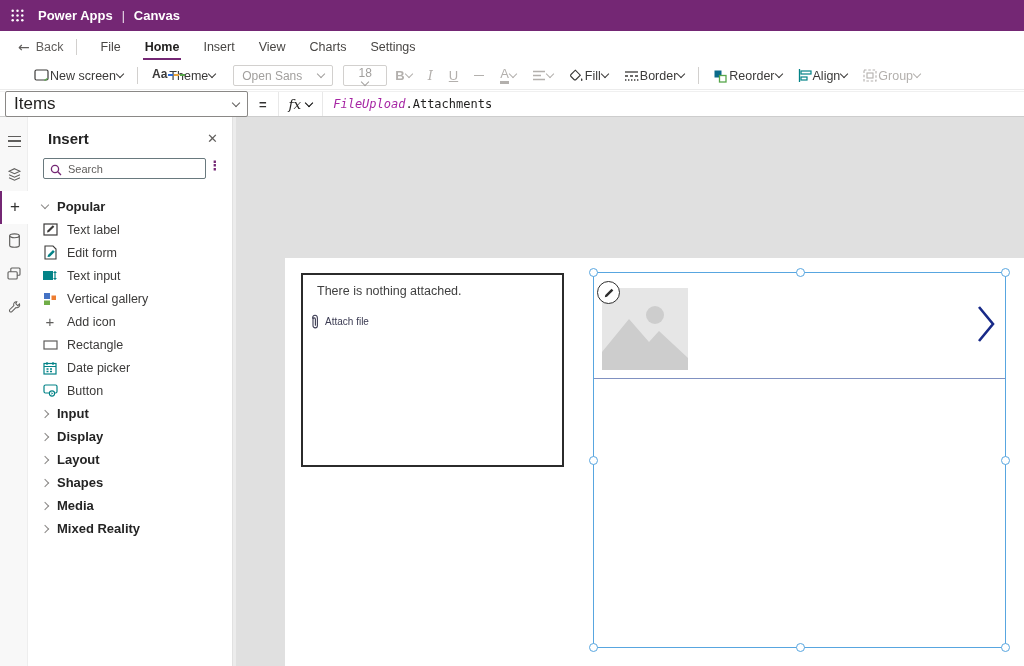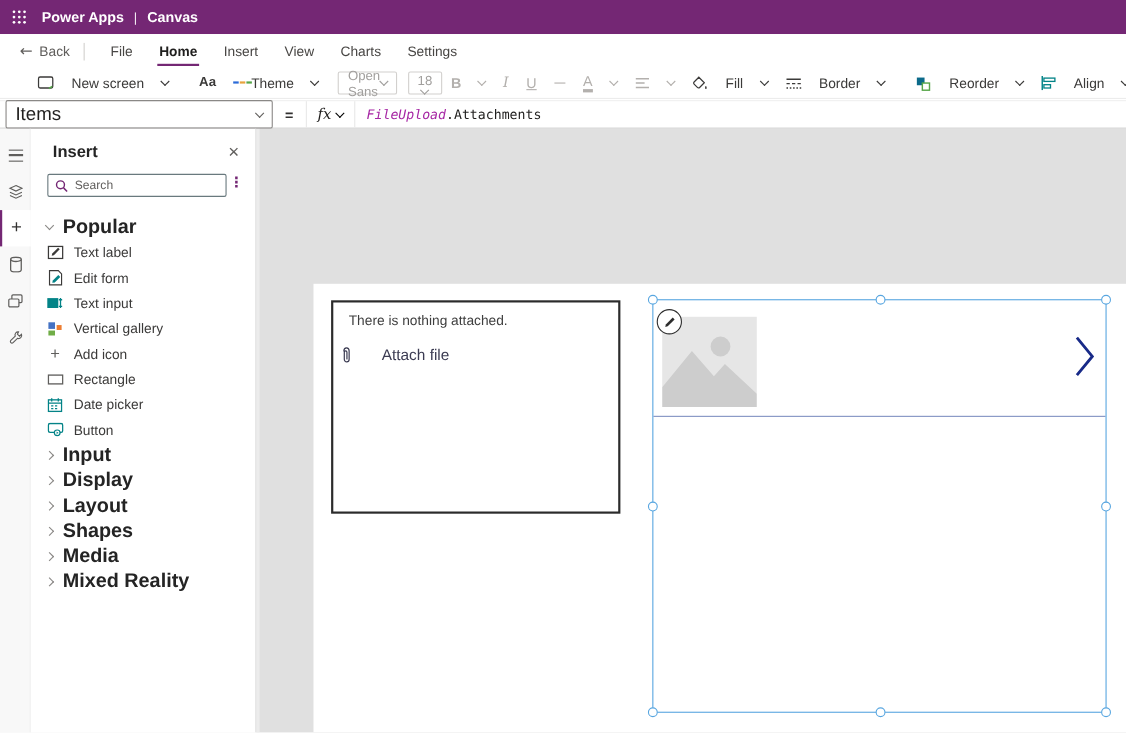--- a/index.html
+++ b/index.html
@@ -20,21 +20,21 @@
   .back{display:flex;align-items:center;gap:6px;margin-left:18px;cursor:pointer;color:#605e5c;}
   .back .arrow{font-family:"DejaVu Sans",sans-serif;font-size:14px;line-height:1;}
   .vdiv{width:1px;height:16px;background:#d2d0ce;margin:0 12px;}
   .menu-item{padding:6px 12px;cursor:pointer;position:relative;}
   .menu-item.active{color:#201f1e;font-weight:700;}
   .menu-item.active::after{content:"";position:absolute;left:10px;right:10px;bottom:0;height:2px;background:#742774;}
 
   
   .toolbar{position:absolute;left:0;top:62px;width:100%;height:28px;background:#fff;
     border-bottom:1px solid #ececec;display:flex;align-items:center;font-size:12.5px;color:#3b3a39;padding-left:26px;box-sizing:border-box;}
-  .tbtn{display:flex;align-items:center;gap:16px;padding:0 8px;height:100%;cursor:pointer;white-space:nowrap;}
+  .tbtn{display:flex;align-items:center;gap:1px;padding:0 8px;height:100%;cursor:pointer;white-space:nowrap;}
   .tbtn.disabled{color:#b3b0ad;cursor:default;}
   .tdiv{width:1px;height:17px;background:#d2d0ce;margin:0 6px;}
   .chv{display:inline-block;width:5px;height:5px;border-right:1.2px solid currentColor;border-bottom:1.2px solid currentColor;
     transform:rotate(45deg);margin-top:-3px;flex:0 0 auto;}
   .chv-r{display:inline-block;width:5px;height:5px;border-right:1.2px solid currentColor;border-bottom:1.2px solid currentColor;
     transform:rotate(-45deg);flex:0 0 auto;}
   .combo{height:21px;border:1px solid #d2d0ce;border-radius:2px;background:#fff;color:#a19f9d;
     display:flex;align-items:center;justify-content:space-between;padding:0 8px;box-sizing:border-box;font-size:12px;cursor:default;}
   .combo .chv{color:#a19f9d;}
   .font-combo{width:100px;margin-left:10px;}
@@ -78,33 +78,33 @@
   .search-row{display:flex;align-items:flex-start;margin:11px 8px 0 15px;}
   .search-box{position:relative;flex:1;}
   .search-box input{width:100%;height:21px;border:1px solid #69797e;border-radius:2px;box-sizing:border-box;
     padding:0 4px 0 24px;font-size:11px;color:#323130;font-family:inherit;outline:none;}
   .search-box input::placeholder{color:#605e5c;}
   .search-ic{position:absolute;left:7px;top:4px;}
   .kebab{width:18px;text-align:center;color:#742774;font-size:13px;font-weight:700;cursor:pointer;}
   .plist{margin-top:16px;}
   .prow{display:flex;align-items:center;gap:9px;height:23px;padding-left:14px;font-size:12.5px;color:#3b3a39;cursor:pointer;}
   .prow .chev{color:#8a8886;}
-  .sec-label{font-weight:700;color:#242424;font-size:18px;}
+  .sec-label{font-weight:700;color:#242424;font-size:13px;}
   .icon16{width:16px;height:16px;display:flex;align-items:center;justify-content:center;flex:0 0 16px;}
   .addplus{font-size:15px;color:#5f5e5c;line-height:1;}
 
   
   .canvas{position:absolute;left:233px;top:117px;right:0;bottom:0;background:#e0e0e0;overflow:hidden;}
   .canvas::before{content:"";position:absolute;left:0;top:0;bottom:0;width:3px;background:#ececec;}
   .screen{position:absolute;left:52px;top:141px;right:0;bottom:0;background:#fff;}
 
   .attachbox{position:absolute;left:16px;top:15px;width:263px;height:194px;border:2px solid #2b2b2b;box-sizing:border-box;background:#fff;}
   .attach-empty{position:absolute;left:14px;top:9px;font-size:12.5px;color:#3f3f3f;}
   .attach-row{position:absolute;left:7px;top:39px;display:flex;align-items:center;gap:5px;color:#3b3b52;cursor:pointer;}
-  .attach-label{font-size:14px;margin-left:22px;}
+  .attach-label{font-size:10px;}
 
   .gallery{position:absolute;left:308px;top:14px;width:413px;height:376px;border:1px solid #58a6e0;box-sizing:border-box;}
   .g-divider{position:absolute;left:0;right:0;top:105px;height:1px;background:#8091c1;}
   .g-img{position:absolute;left:8px;top:15px;width:86px;height:82px;background:#e6e6e6;}
   .g-edit{position:absolute;left:3px;top:8px;width:23px;height:23px;border:1.5px solid #2d2d2d;border-radius:50%;
     background:#fff;box-sizing:border-box;display:flex;align-items:center;justify-content:center;cursor:pointer;}
   .g-next{position:absolute;left:383px;top:32px;cursor:pointer;}
   .h{position:absolute;width:7px;height:7px;background:#fff;border:1px solid #58a6e0;border-radius:50%;}
   .h.tl{left:-5px;top:-5px;} .h.tc{left:calc(50% - 4px);top:-5px;} .h.tr{right:-5px;top:-5px;}
   .h.ml{left:-5px;top:calc(50% - 4px);} .h.mr{right:-5px;top:calc(50% - 4px);}

